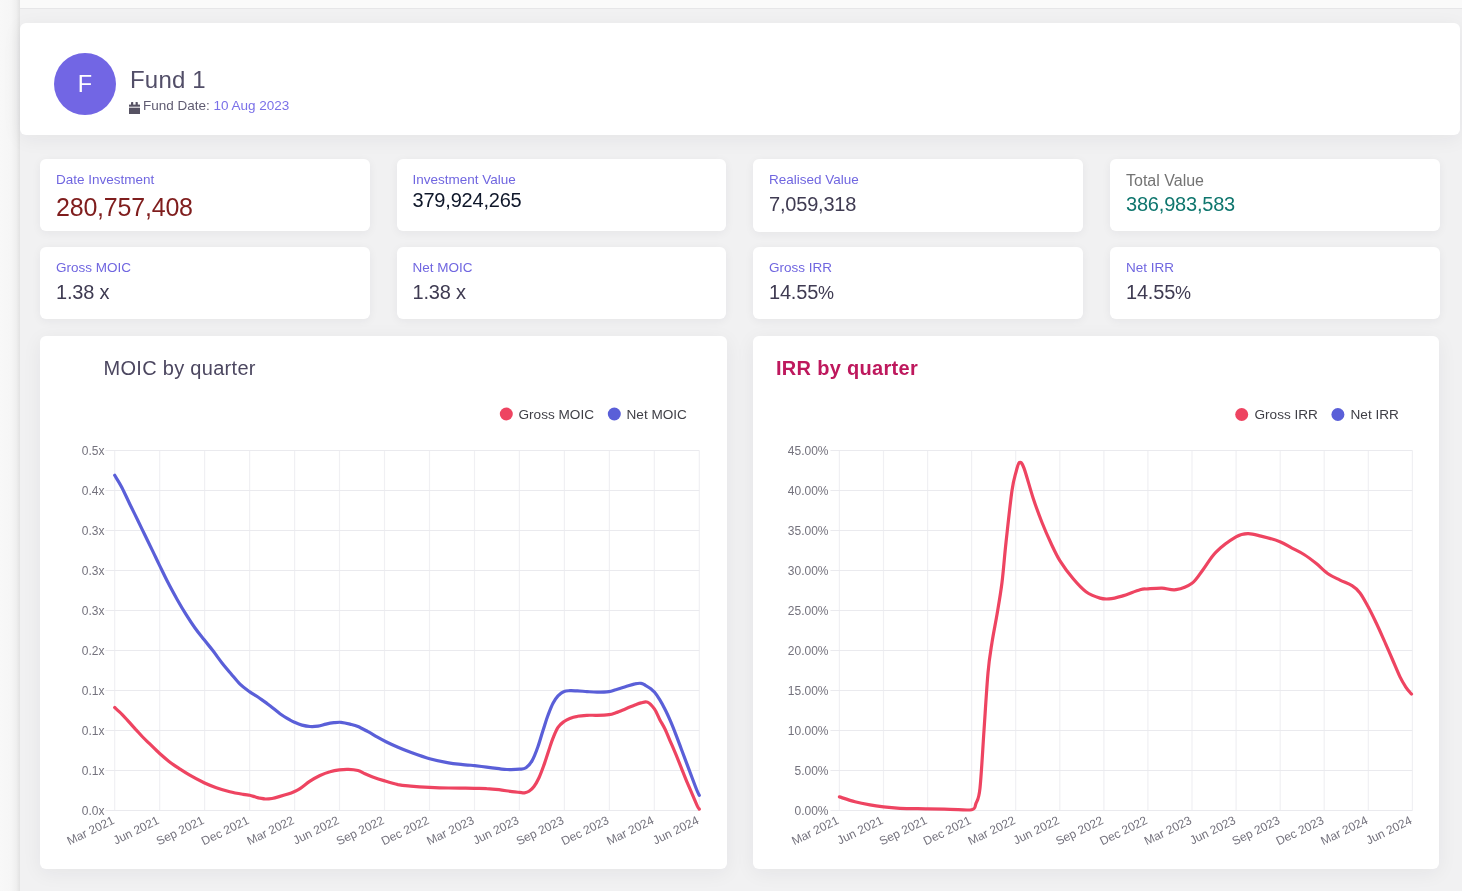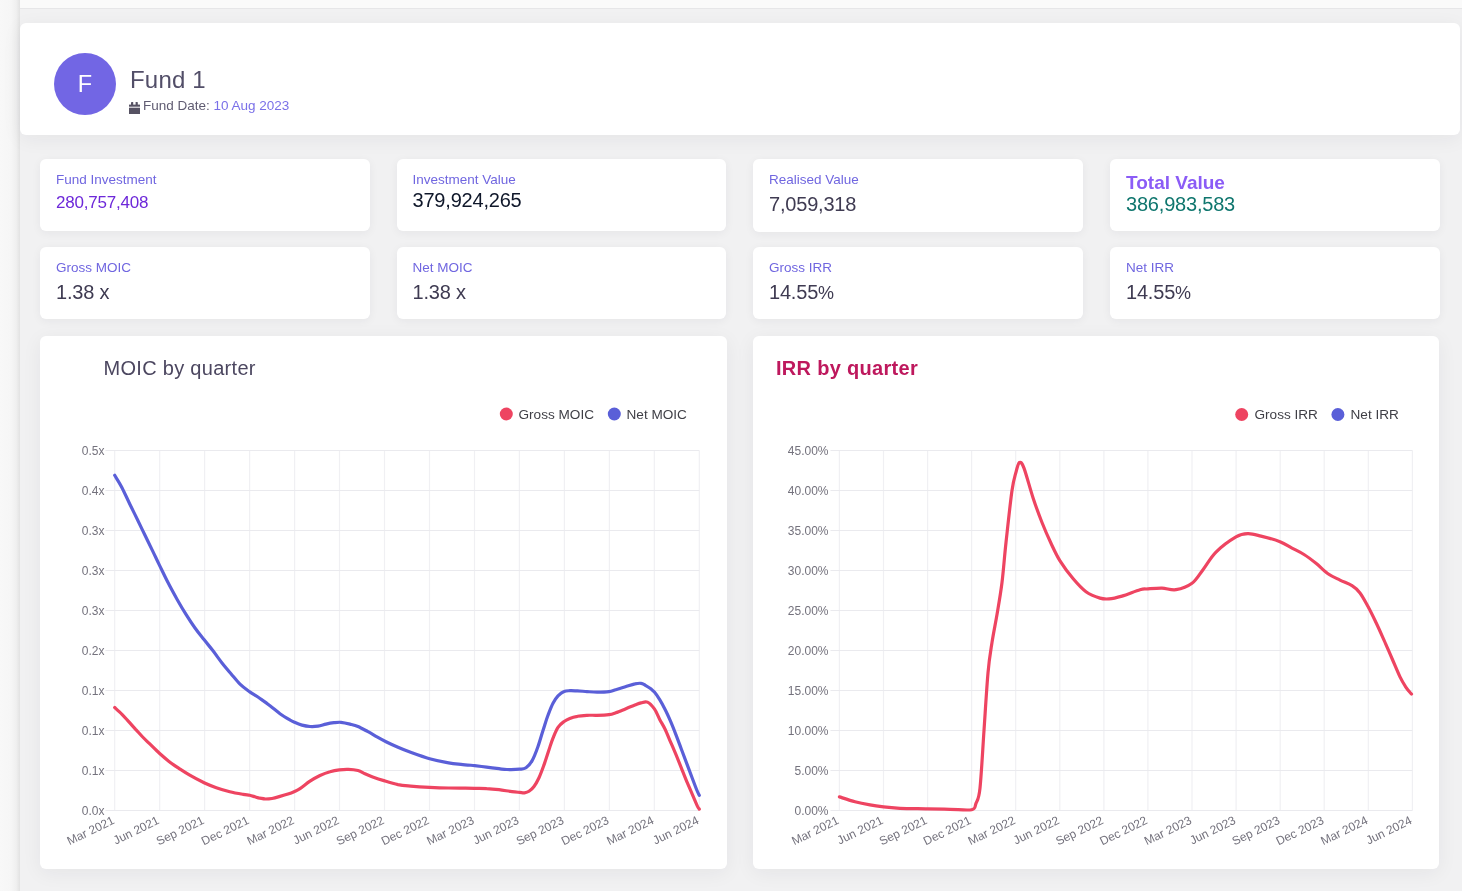--- a/index.html
+++ b/index.html
@@ -24,33 +24,33 @@
     <svg width="11" height="12" viewBox="0 0 11 12" fill="#565263">
       <rect x="2" y="0" width="2.2" height="3.2" rx="0.4"></rect>
       <rect x="6.6" y="0" width="2.2" height="3.2" rx="0.4"></rect>
       <rect x="0" y="2.6" width="11" height="2.1"></rect>
       <rect x="0" y="5.7" width="11" height="6.3"></rect>
     </svg>
   </div>
   <div class="abs" style="left:143px;top:99px;font-size:13.5px;line-height:13px;color:#605c72;font-weight:500;">Fund Date: <span style="color:#7a70e8;">10 Aug 2023</span></div>
 
   <div class="card" style="left:40px;top:159px;width:329.5px;height:72px;box-shadow:0 2px 10px rgba(34,41,47,.055);">
-    <div class="abs" style="left:16px;top:13px;font-size:13.5px;color:#7066e0;font-weight:500;">Fund Investment</div>
-    <div class="abs" style="left:16px;top:34px;font-size:17px;color:#6d28d9;font-weight:500;letter-spacing:-.2px;">280,757,408</div>
+    <div class="abs" style="left:16px;top:13px;font-size:13.5px;color:#7066e0;font-weight:500;">Date Investment</div>
+    <div class="abs" style="left:16px;top:34px;font-size:25px;color:#7f1d1d;font-weight:500;letter-spacing:-.2px;">280,757,408</div>
   </div>
   <div class="card" style="left:396.5px;top:159px;width:329.5px;height:72px;box-shadow:0 2px 10px rgba(34,41,47,.055);">
     <div class="abs" style="left:16px;top:13px;font-size:13.5px;color:#7066e0;font-weight:500;">Investment Value</div>
     <div class="abs" style="left:16px;top:30px;font-size:20px;color:#0f172a;font-weight:500;letter-spacing:-.2px;">379,924,265</div>
   </div>
   <div class="card" style="left:753px;top:159px;width:329.5px;height:73px;box-shadow:0 2px 10px rgba(34,41,47,.055);">
     <div class="abs" style="left:16px;top:13px;font-size:13.5px;color:#7066e0;font-weight:500;">Realised Value</div>
     <div class="abs" style="left:16px;top:34px;font-size:20px;color:#3f3b52;font-weight:500;letter-spacing:-.2px;text-align:center;">7,059,318</div>
   </div>
   <div class="card" style="left:1110px;top:159px;width:329.5px;height:72px;box-shadow:0 2px 10px rgba(34,41,47,.055);">
-    <div class="abs" style="left:16px;top:13px;font-size:19px;color:#8b5cf6;font-weight:700;">Total Value</div>
+    <div class="abs" style="left:16px;top:13px;font-size:16px;color:#737373;font-weight:400;">Total Value</div>
     <div class="abs" style="left:16px;top:34px;font-size:20px;color:#0f766e;font-weight:400;letter-spacing:-.2px;">386,983,583</div>
   </div>
   <div class="card" style="left:40px;top:247px;width:329.5px;height:72px;box-shadow:0 2px 10px rgba(34,41,47,.055);">
     <div class="abs" style="left:16px;top:13px;font-size:13.5px;color:#7066e0;font-weight:500;">Gross MOIC</div>
     <div class="abs" style="left:16px;top:34px;font-size:20px;color:#3f3b52;font-weight:500;letter-spacing:-.2px;">1.38 x</div>
   </div>
   <div class="card" style="left:396.5px;top:247px;width:329.5px;height:72px;box-shadow:0 2px 10px rgba(34,41,47,.055);">
     <div class="abs" style="left:16px;top:13px;font-size:13.5px;color:#7066e0;font-weight:500;">Net MOIC</div>
     <div class="abs" style="left:16px;top:34px;font-size:20px;color:#3f3b52;font-weight:500;letter-spacing:-.2px;">1.38 x</div>
   </div>

